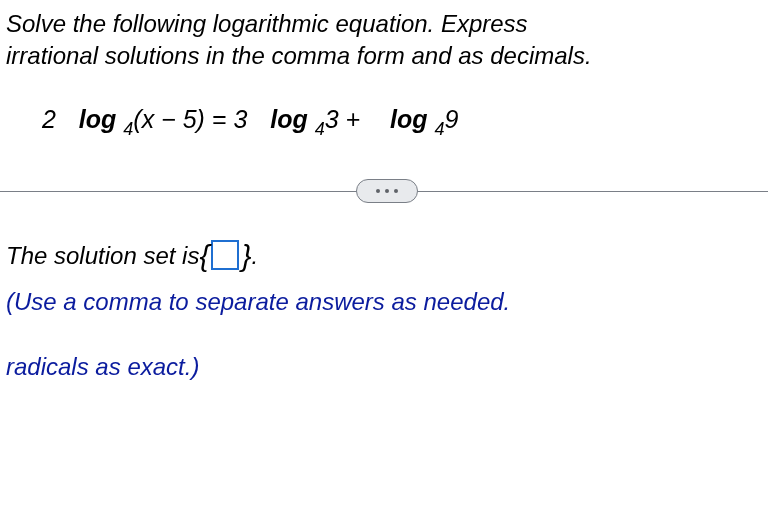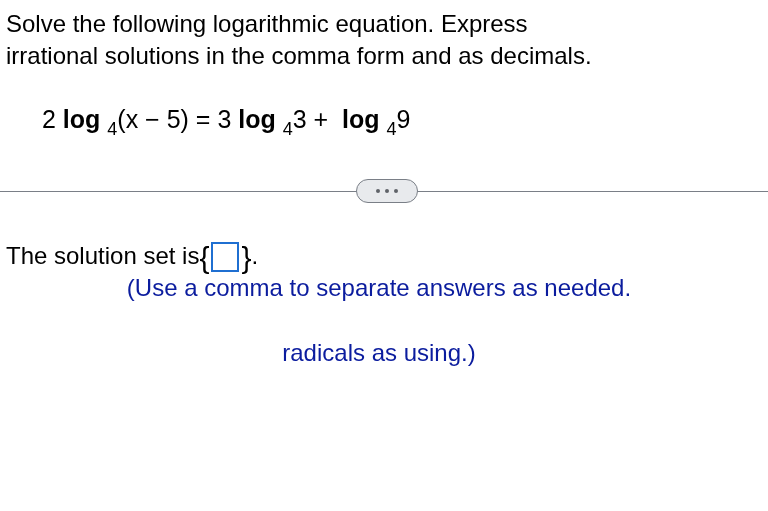--- a/index.html
+++ b/index.html
@@ -1,31 +1,31 @@
 <!DOCTYPE html>
 <html><head>
 <meta charset="utf-8">
 <style>
-  * { box-sizing: border-box; margin: 0; padding: 0; }
+  * { box-sizing: border-box; margin: 0; padding: 0; font-style: italic; }
   html, body { width: 768px; height: 511px; overflow: hidden; }
   body {
     font-family: Arial, Helvetica, sans-serif;
     background: #fff;
     color: #000;
     padding: 8px 0 0 6px;
     font-size: 24px;
     line-height: 1.35;
   }
   .prompt { padding-right: 4px; }
   .equation {
     padding: 30px 0 30px 36px;
     font-size: 25px;
     white-space: nowrap;
   }
-  .equation .b { font-weight: bold; }
+  .equation .b { font-weight: bold; margin-left: 16px; }
   sub { font-size: 0.72em; vertical-align: sub; position: relative; top: 0.08em; }
   .sep {
     position: relative;
     height: 30px;
     margin: 6px 0 34px 0;
   }
   .sep .line {
     position: absolute;
     left: -6px; right: 0;
     top: 50%;
@@ -39,31 +39,31 @@
     border: 1.5px solid #7a7f87;
     border-radius: 14px;
     width: 62px; height: 24px;
     display: flex; align-items: center; justify-content: center;
     gap: 5px;
   }
   .sep .pill .dot {
     width: 4px; height: 4px; border-radius: 50%;
     background: #5f6368;
   }
-  .answer-line { display: flex; align-items: flex-end; flex-wrap: wrap; gap: 0; }
+  .answer-line { display: flex; align-items: flex-start; flex-wrap: wrap; gap: 0; }
   .brace { font-size: 30px; line-height: 1; position: relative; top: 1px; }
   .input-box {
     display: inline-block;
     width: 28px; height: 30px;
     border: 2px solid #1f6fd1;
     background: #fff;
     margin: 0 2px;
     vertical-align: middle;
   }
-  .hint { color: #0b1c9e; margin-top: 0; padding-right: 16px; text-align: center; }
+  .hint { color: #0b1c9e; margin-top: 14px; padding-right: 16px; }
 </style>
 </head>
 <body>
 
 <div class="prompt">
   <span>Solve the following logarithmic equation. Express</span><br>
   <span>irrational solutions in the comma form and as decimals.</span>
 </div>
 
 <div class="equation">
@@ -83,14 +83,14 @@
   <span>The solution set is </span>
   <span class="brace">{</span>
   <span class="input-box"></span>
   <span class="brace">}</span>
   <span>.</span>
 </div>
 
 <div class="hint">
   <span>(Use a comma to separate answers as needed.</span><br>
   <br>
-  <span>radicals as using.)</span>
+  <span>radicals as exact.)</span>
 </div>
 
 </body></html>

